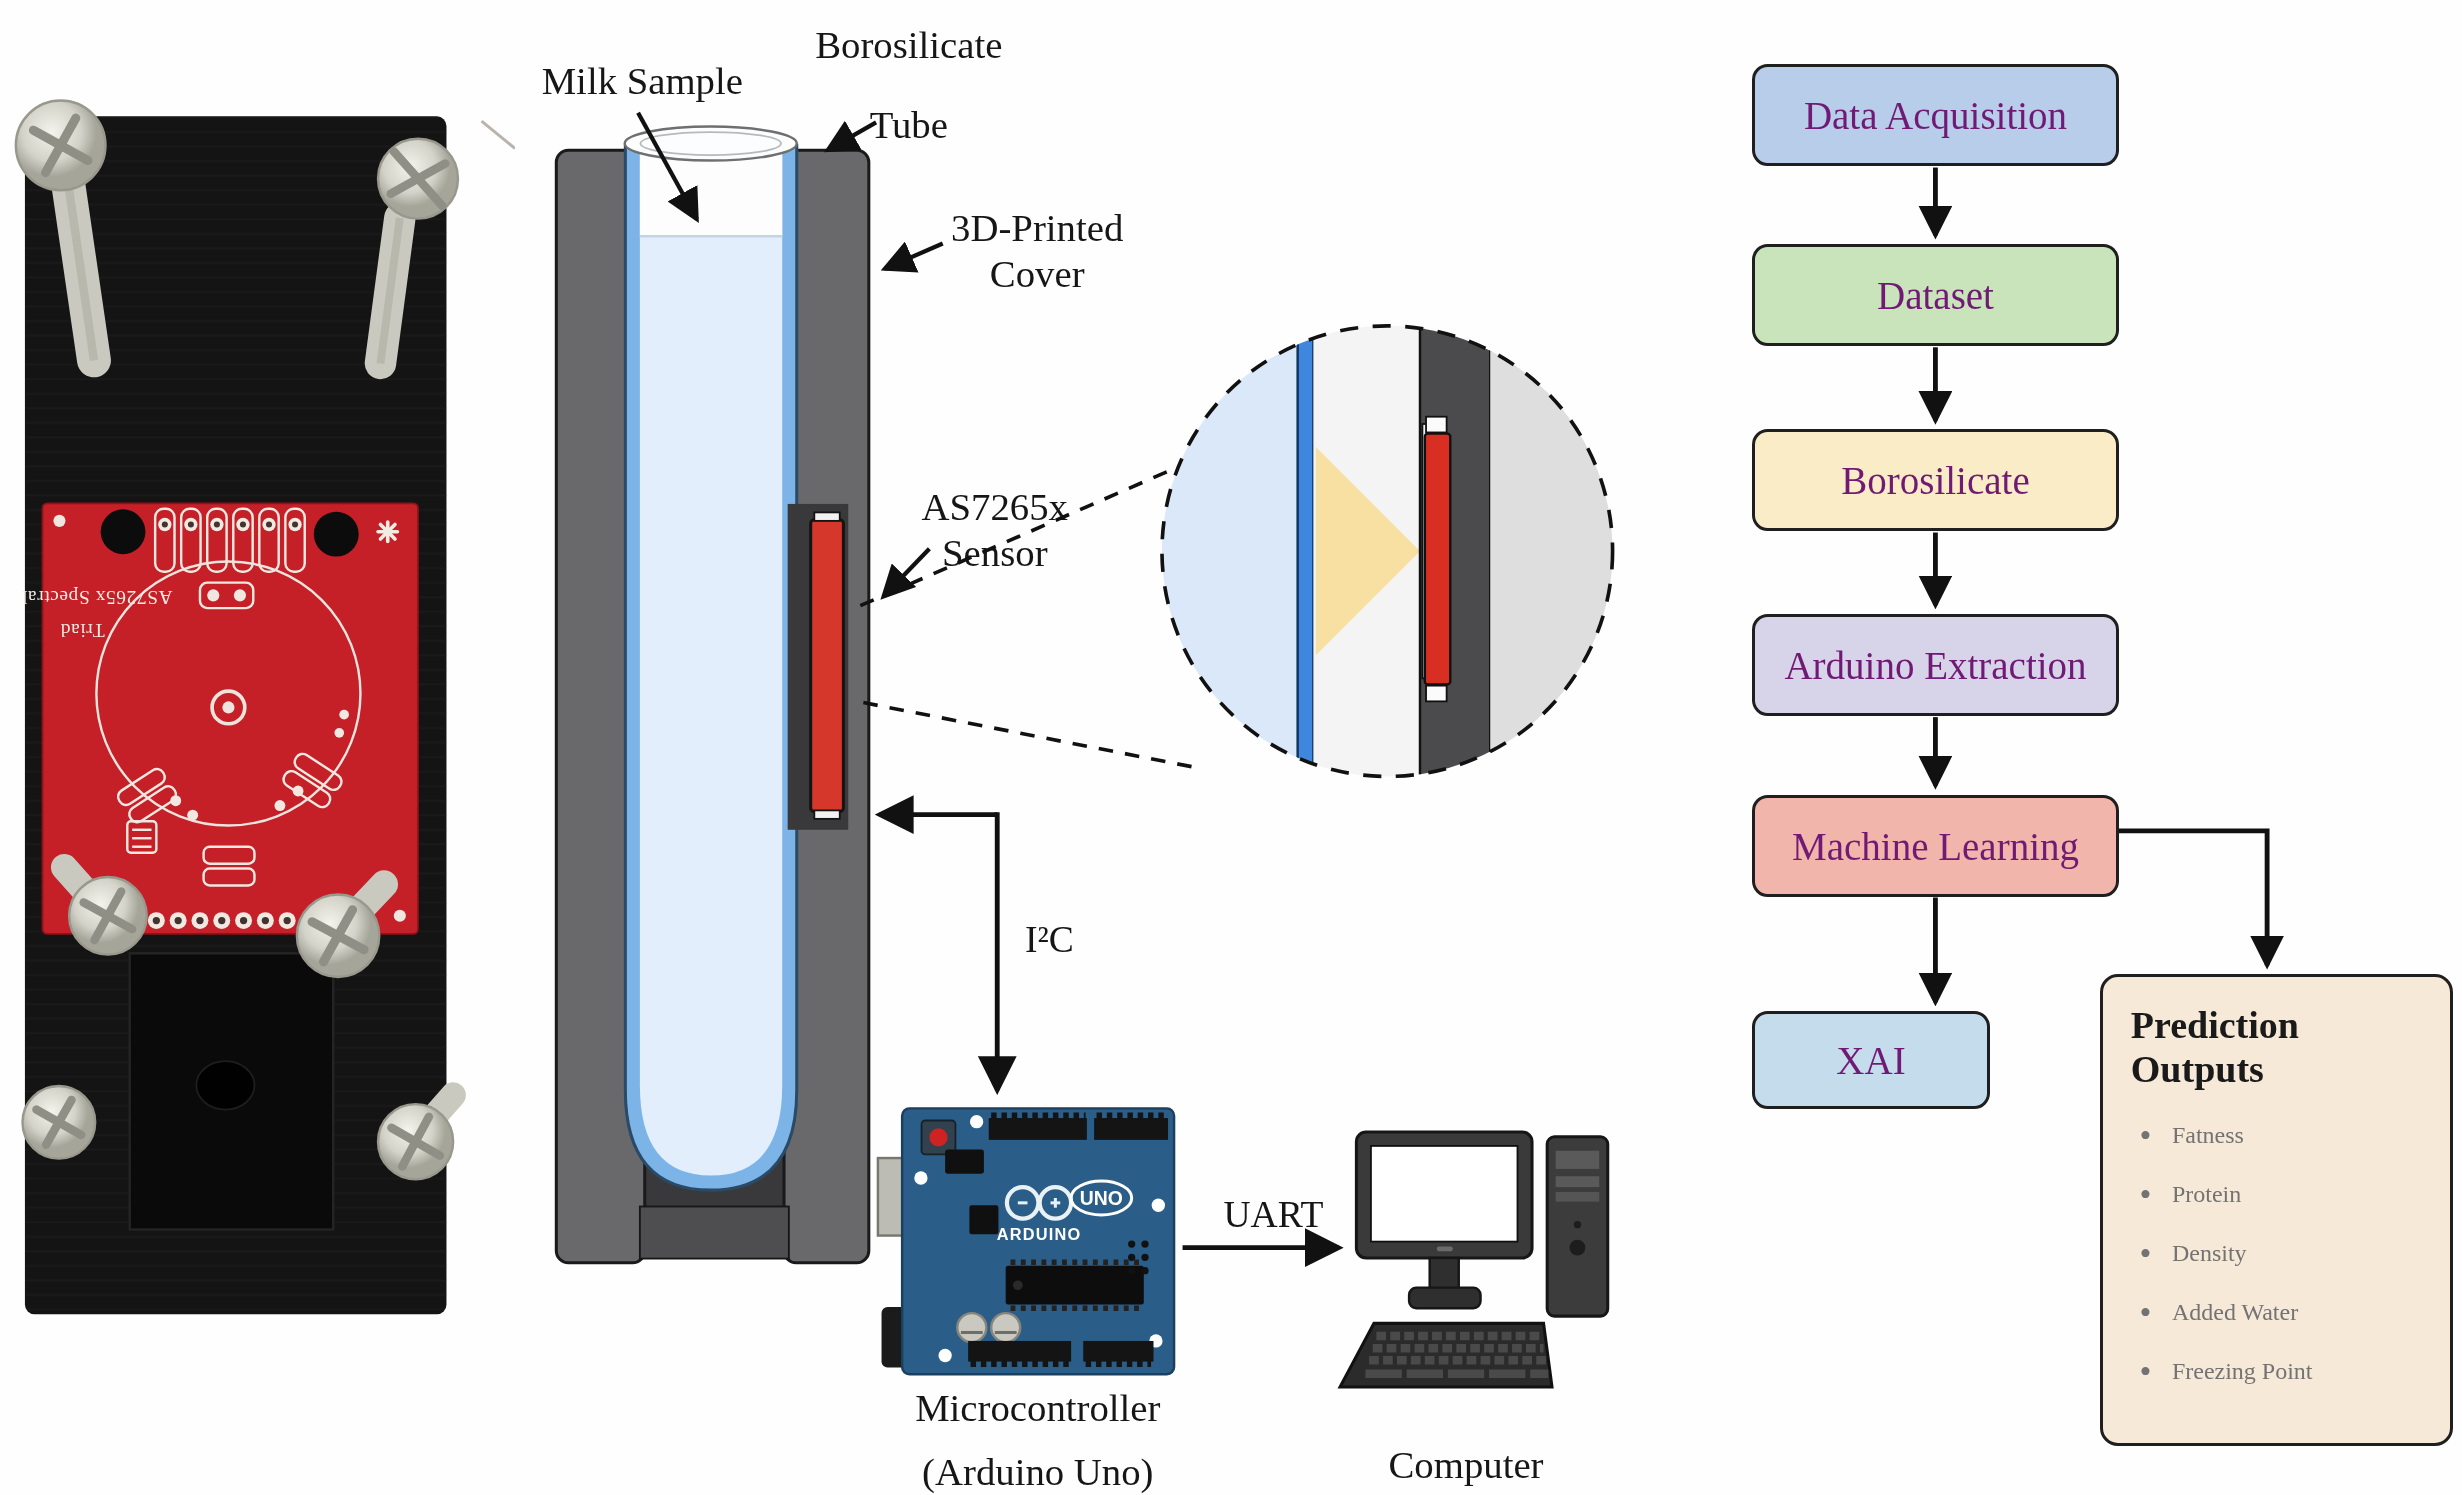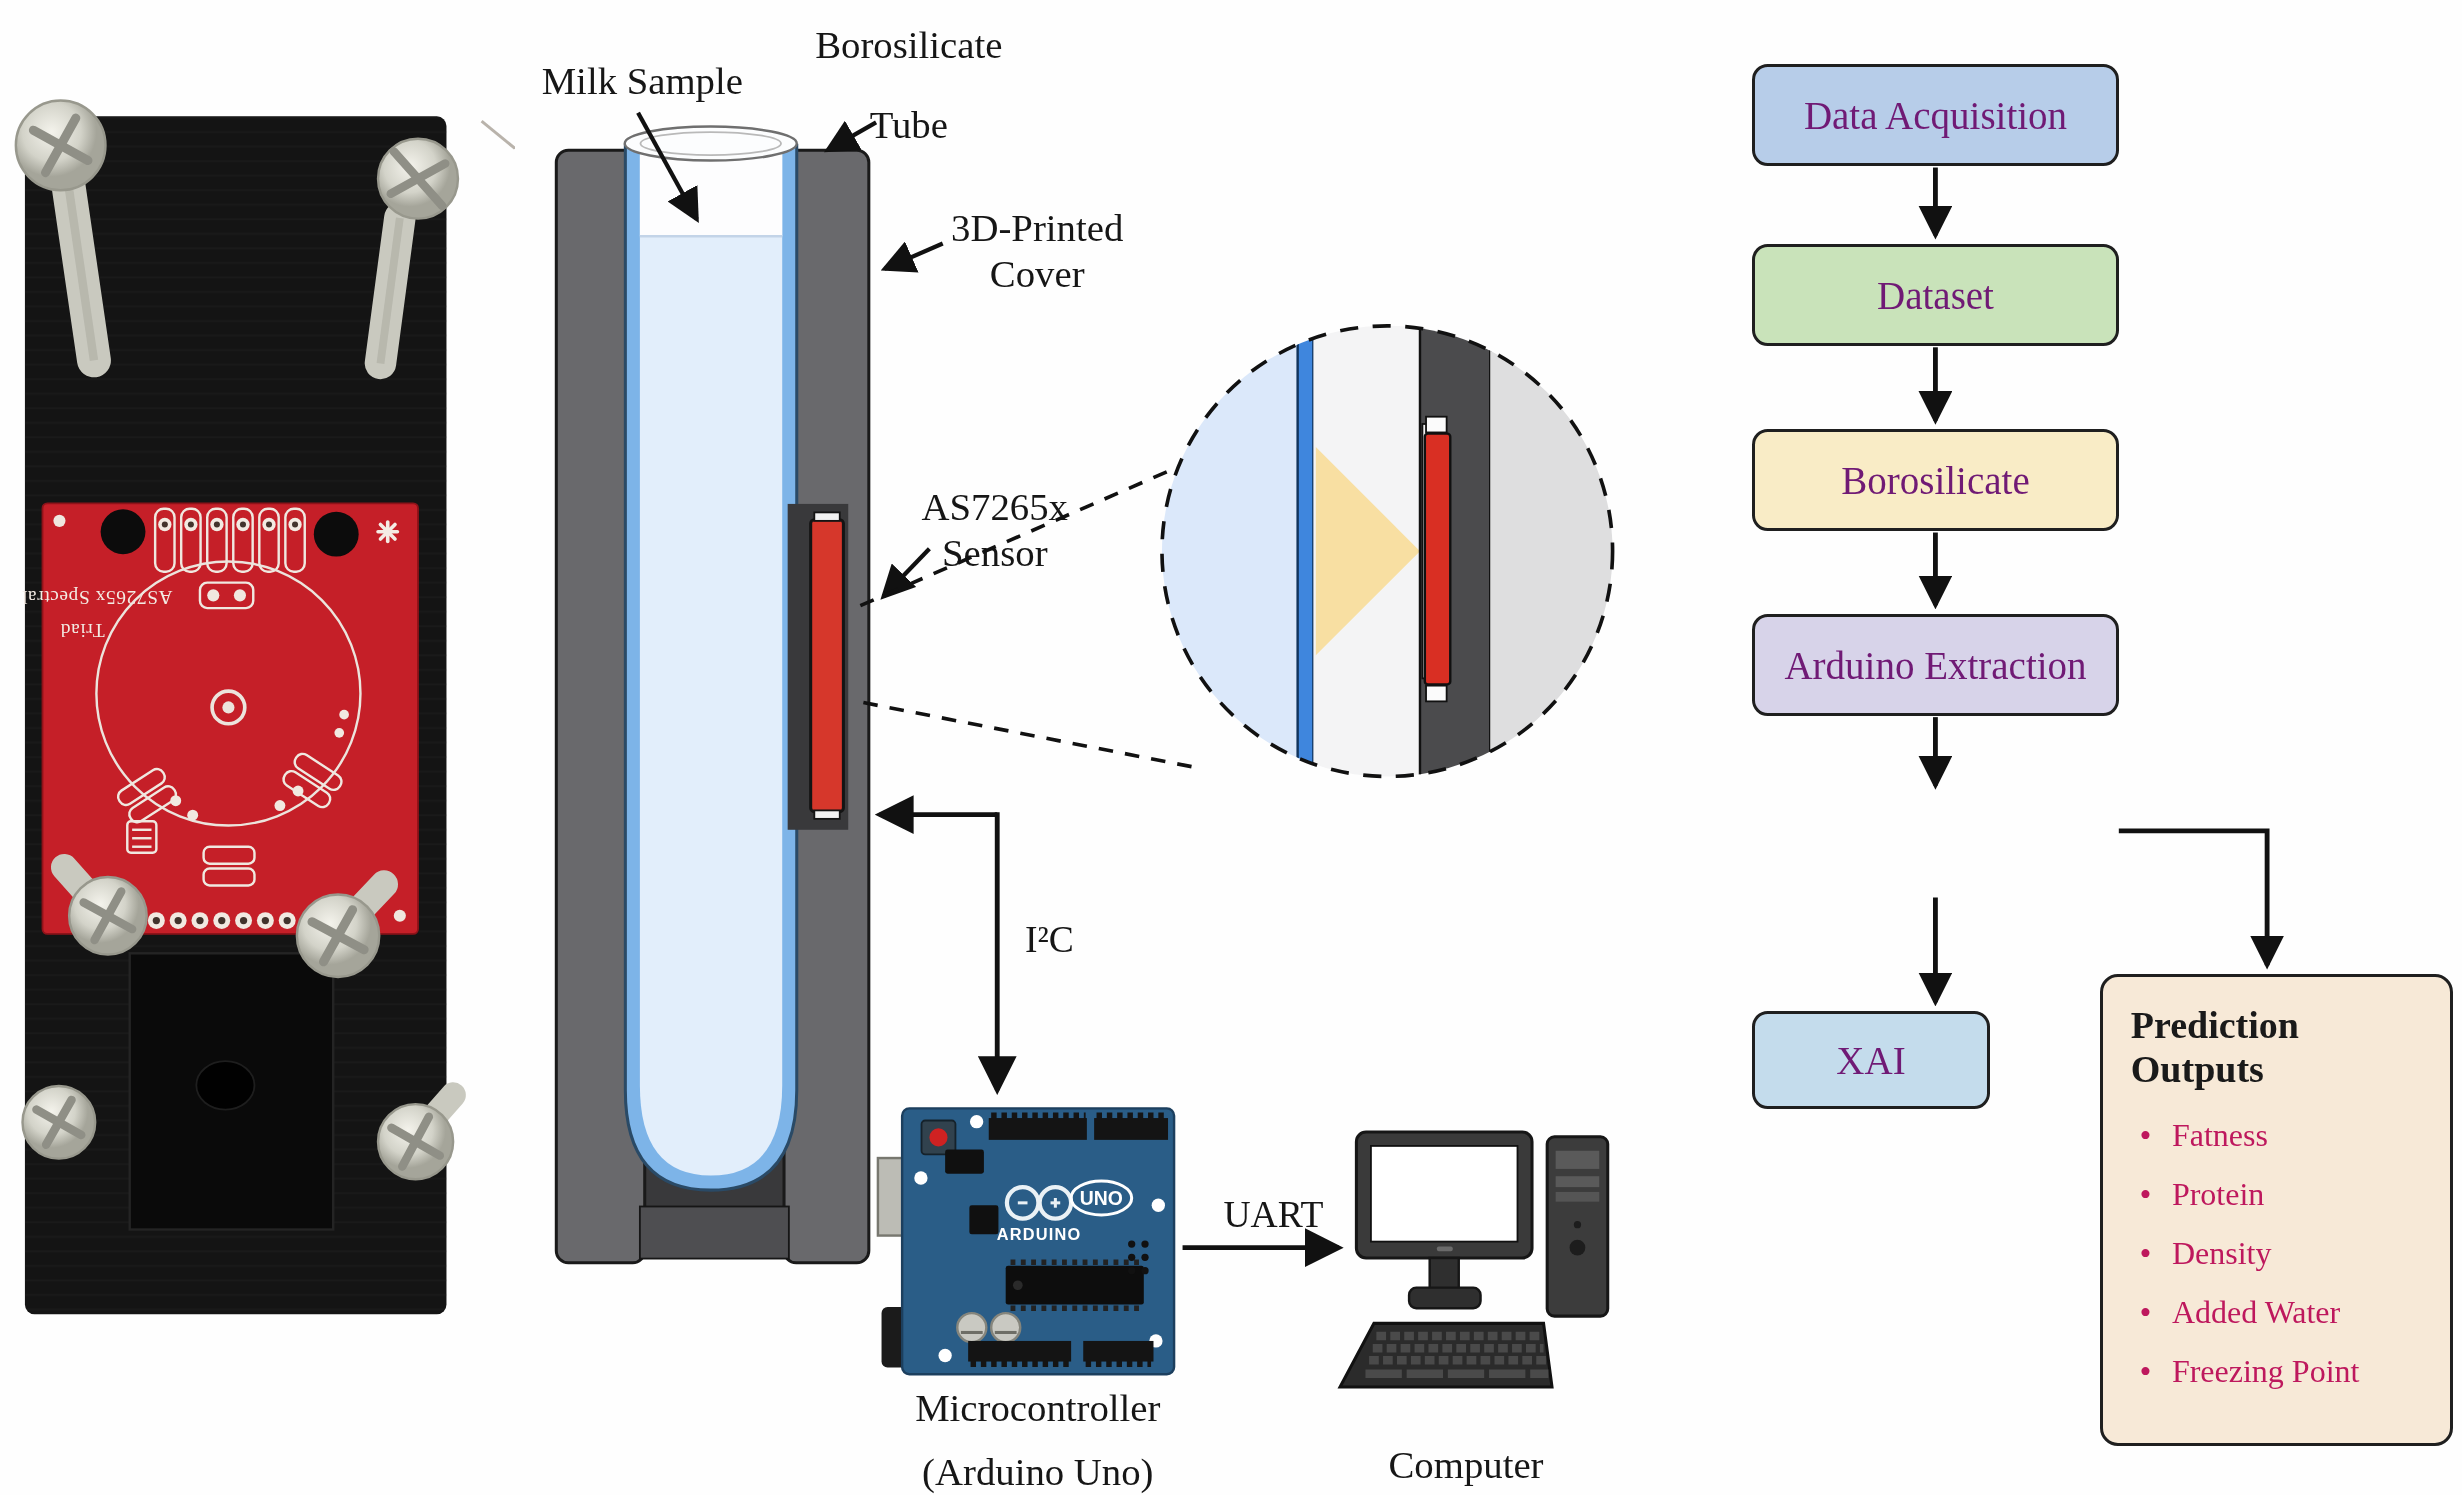--- a/index.html
+++ b/index.html
@@ -16,21 +16,21 @@
   .fc-da{left:1752px;top:64px;width:367px;height:102px;background:#b7cde9;}
   .fc-ds{left:1752px;top:244px;width:367px;height:102px;background:#c9e3ba;}
   .fc-pp{left:1752px;top:429px;width:367px;height:102px;background:#f9ecc6;}
   .fc-fe{left:1752px;top:614px;width:367px;height:102px;background:#d7d3e9;}
   .fc-ml{left:1752px;top:795px;width:367px;height:102px;background:#f1b5ab;}
   .fc-xai{left:1752px;top:1011px;width:238px;height:98px;background:#c4dcec;}
   .fc-pred{left:2100px;top:974px;width:353px;height:472px;background:#f7e9d7;
            border:3.6px solid #1f1f1f;border-radius:18px;position:absolute;box-sizing:border-box;
            padding:22px 25.4px;}
   .fc-pred-title{font-size:38px;font-weight:bold;color:#1a1a1a;margin:3.6px 0 15.7px 2.4px;}
-  .pred-item{font-size:32px;color:#be185d;height:59px;display:flex;align-items:center;}
+  .pred-item{font-size:24px;color:#737373;height:59px;display:flex;align-items:center;}
   .pred-item::before{content:"•";font-size:34px;margin:0 20.6px 0 11px;}
 </style>
 </head>
 <body>
 
 <div class="stage">
 
   <svg class="panel" style="left:0;width:515px;" viewBox="0 0 850 2470">
     <defs>
       <radialGradient id="screwG" cx="40%" cy="35%">
@@ -386,20 +386,23 @@
     </div>
   <div class="fc-box fc-ds">
       <span>Dataset</span>
     </div>
   <div class="fc-box fc-pp">
       <span>Borosilicate</span>
     </div>
   <div class="fc-box fc-fe">
       <span>Arduino Extraction</span>
     </div>
+  <div class="fc-box fc-ml">
+      <span>Machine Learning</span>
+    </div>
   <div class="fc-box fc-xai">
       <span>XAI</span>
     </div>
 
   <div class="fc-pred">
     <div class="fc-pred-title">Prediction Outputs</div>
     <div class="pred-item">
         <span>Fatness</span>
       </div>
     <div class="pred-item">

